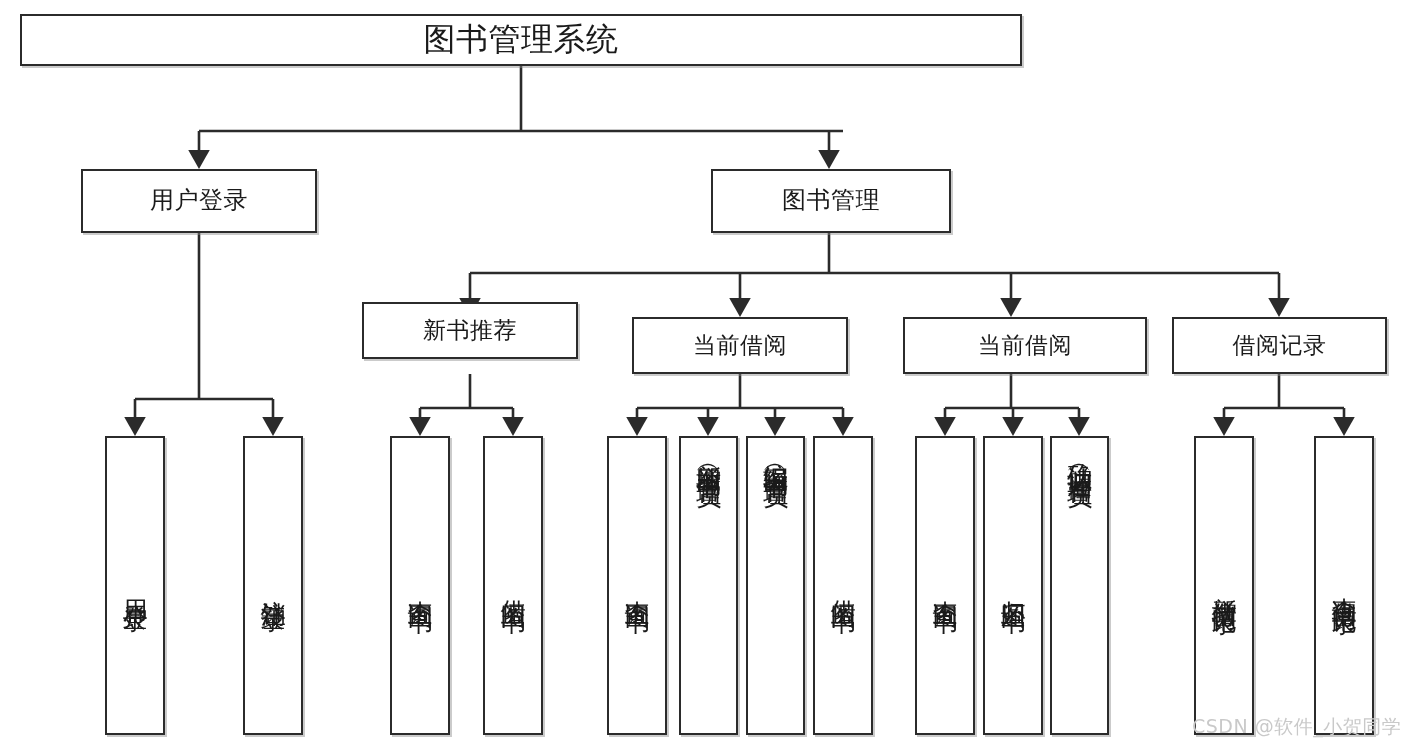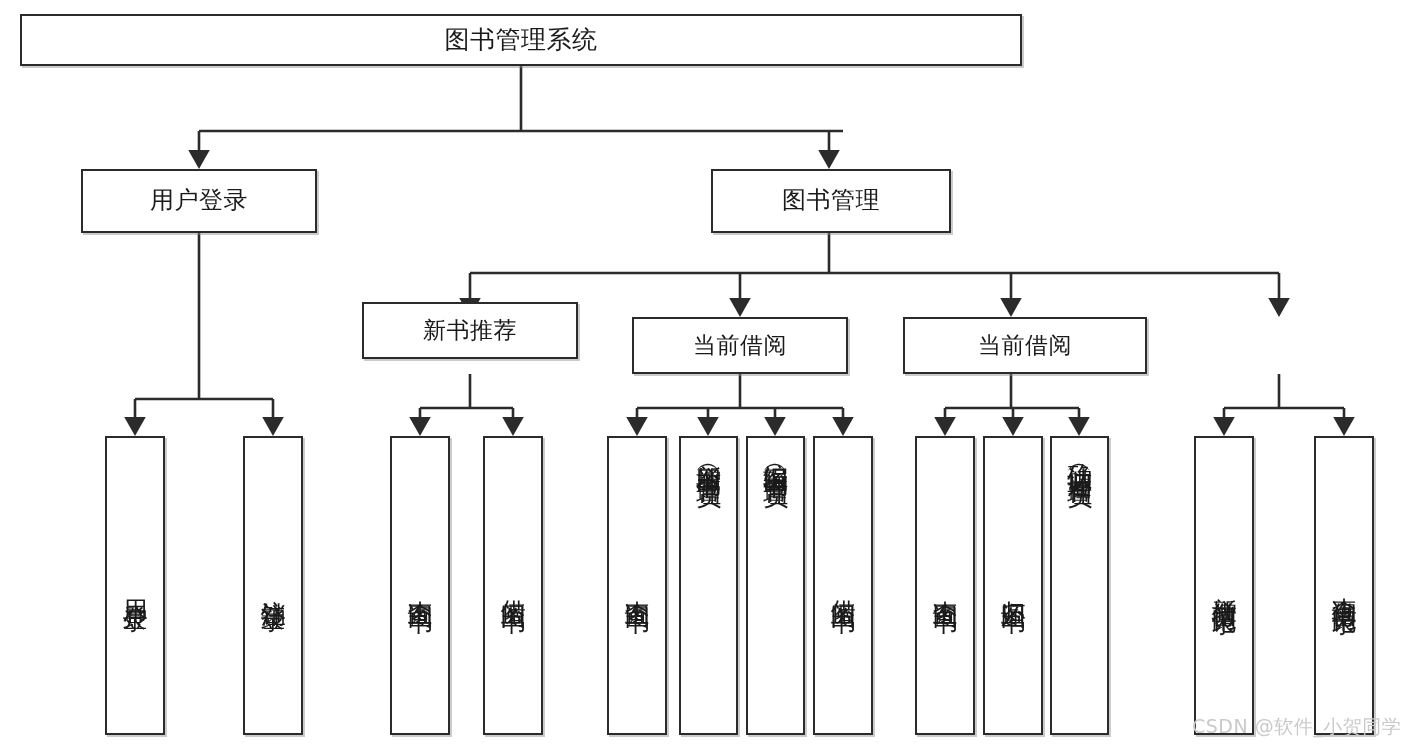--- a/index.html
+++ b/index.html
@@ -35,21 +35,21 @@
     justify-content: center;
     box-shadow: 2px 2px 0 rgba(140,140,140,0.45);
     z-index: 2;
   }
   .node .lbl {
     display: block;
     text-align: center;
     line-height: 1.05;
     letter-spacing: 0.5px;
   }
-  .node.root .lbl { font-size: 25px; }
+  .node.root .lbl { font-size: 32px; }
   .node.lvl2 .lbl { font-size: 24px; }
   .node.lvl3 .lbl { font-size: 23px; }
 
   .node.leaf {
     align-items: flex-start;
     padding-top: 6px;
   }
   .node.leaf .lbl {
     writing-mode: vertical-rl;
     text-orientation: upright;
@@ -139,20 +139,23 @@
 
   <div class="node lvl3" style="left:362px; top:302px; width:216px; height:57px;">
     <span class="lbl">新书推荐</span>
   </div>
   <div class="node lvl3" style="left:632px; top:317px; width:216px; height:57px;">
     <span class="lbl">当前借阅</span>
   </div>
   <div class="node lvl3" style="left:903px; top:317px; width:244px; height:57px;">
     <span class="lbl">当前借阅</span>
   </div>
+  <div class="node lvl3" style="left:1172px; top:317px; width:215px; height:57px;">
+    <span class="lbl">借阅记录</span>
+  </div>
 
   <div class="node leaf short" style="left:105px; top:436px; width:60px; height:299px;">
     <span class="lbl">用户登录</span>
   </div>
   <div class="node leaf short" style="left:243px; top:436px; width:60px; height:299px;">
     <span class="lbl">注销登录</span>
   </div>
   <div class="node leaf short" style="left:390px; top:436px; width:60px; height:299px;">
     <span class="lbl">查询图书</span>
   </div>

